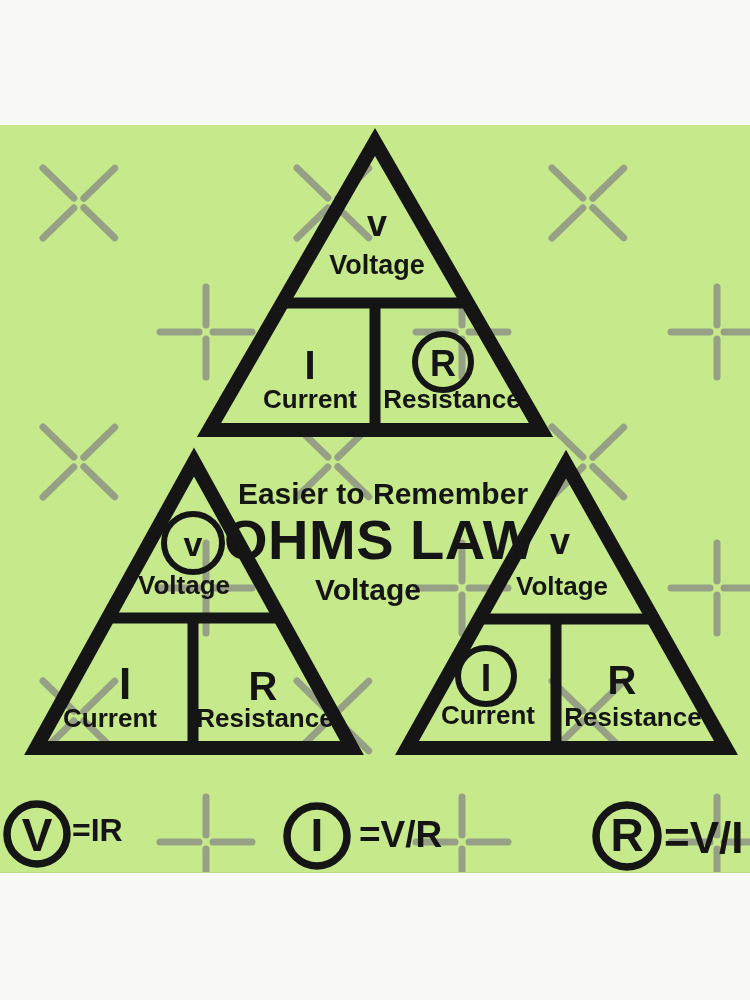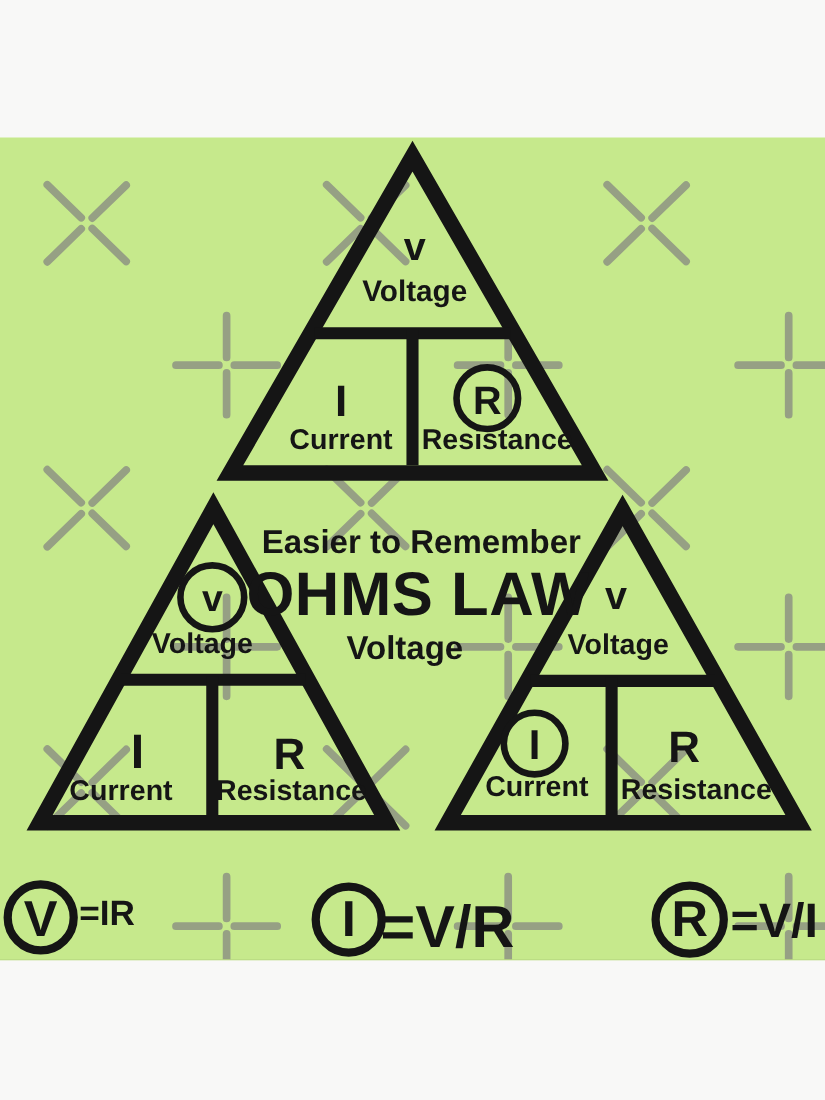--- a/index.html
+++ b/index.html
@@ -112,18 +112,18 @@
     <div class="t" style="left:560px;top:524px;font-size:36px;">v</div>
     <div class="t it" style="left:562px;top:573px;font-size:26px;">Voltage</div>
     <div class="t" style="left:486px;top:659px;font-size:38px;">I</div>
     <div class="t it" style="left:488px;top:702px;font-size:26px;">Current</div>
     <div class="t" style="left:622px;top:660px;font-size:40px;">R</div>
     <div class="t it" style="left:633px;top:704px;font-size:26px;">Resistance</div>
 
     <div class="t it" style="left:37px;top:812px;font-size:46px;">V</div>
     <div class="t it la" style="left:72px;top:814px;font-size:32px;">=IR</div>
     <div class="t it" style="left:317px;top:812px;font-size:46px;">I</div>
-    <div class="t it la" style="left:346px;top:816px;font-size:54px;">=V/R</div>
+    <div class="t it la" style="left:359px;top:816px;font-size:37px;">=V/R</div>
     <div class="t it" style="left:627px;top:812px;font-size:46px;">R</div>
     <div class="t it la" style="left:664px;top:816px;font-size:44px;">=V/I</div>
   </div>
 
 </div>
 
 </body></html>

